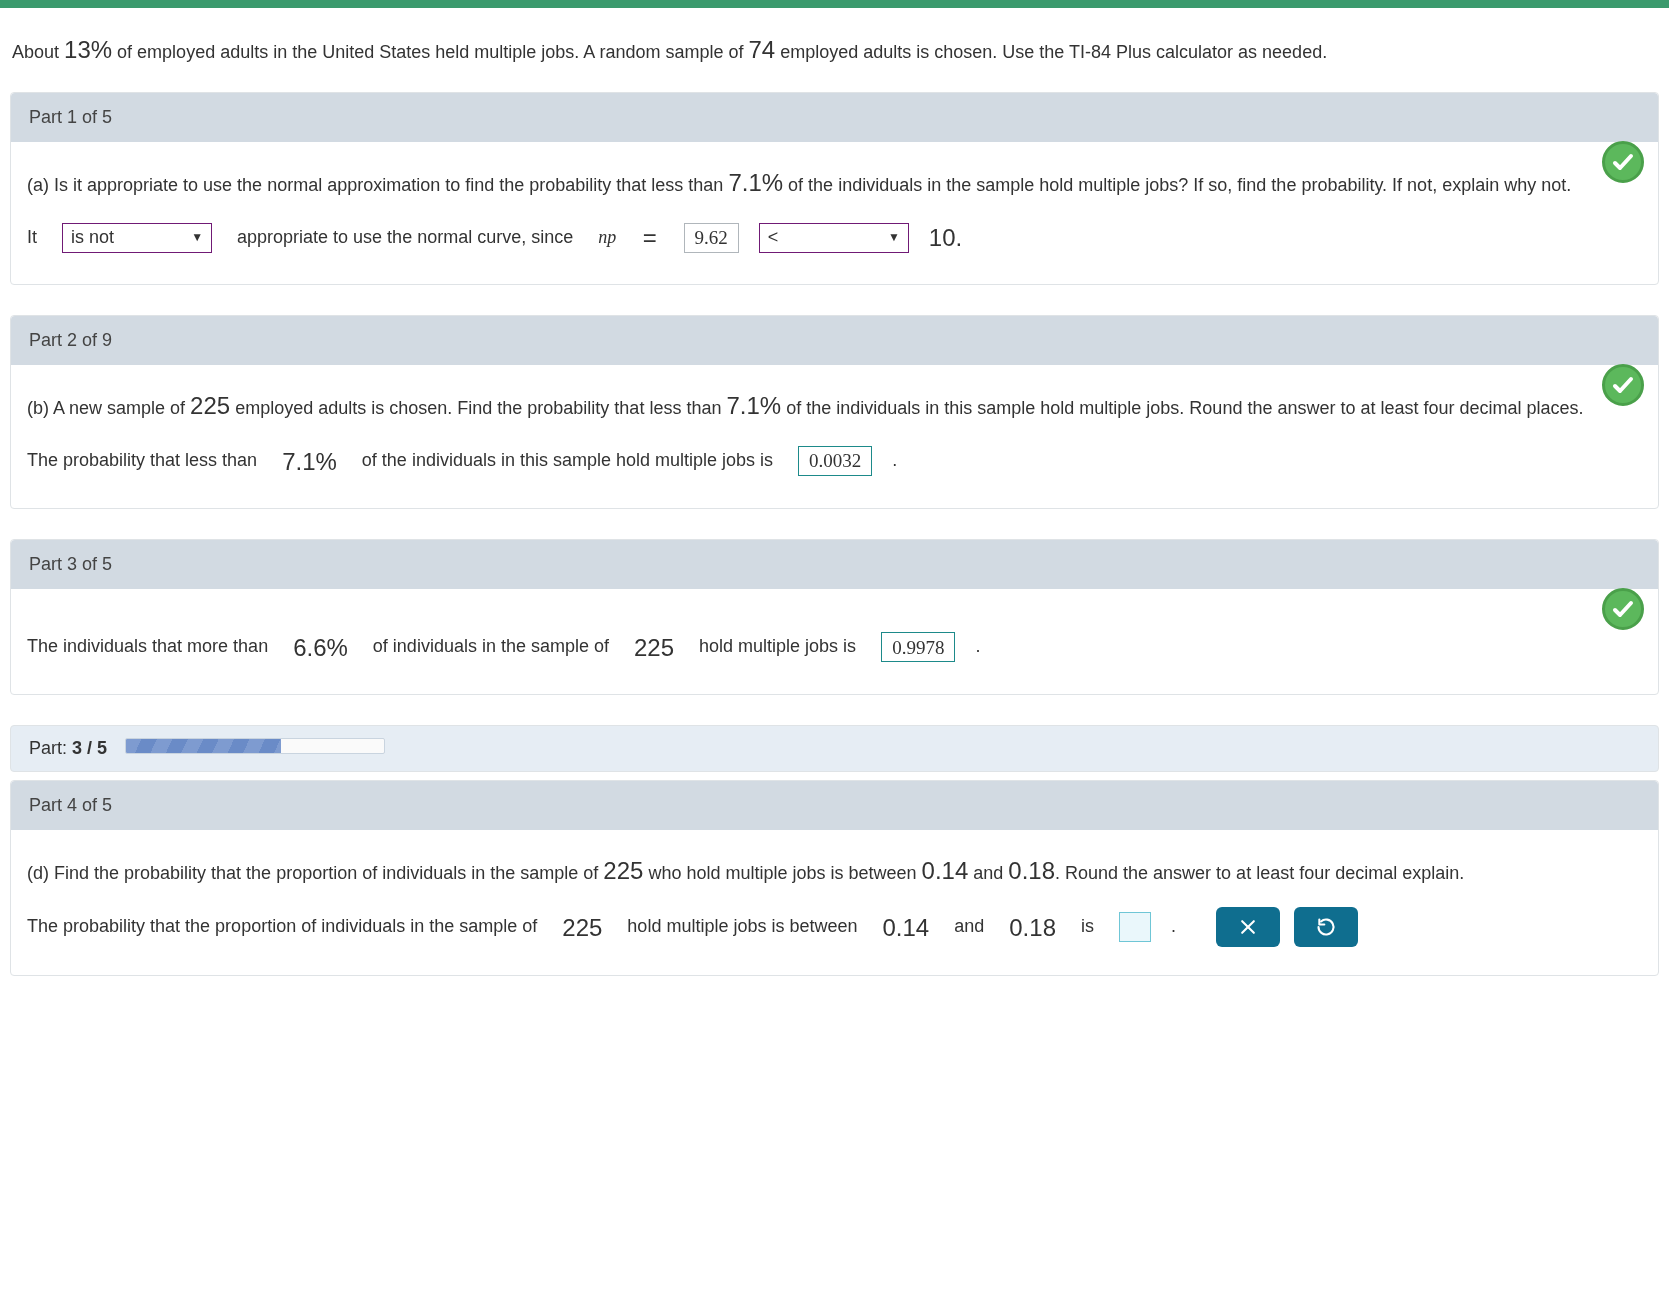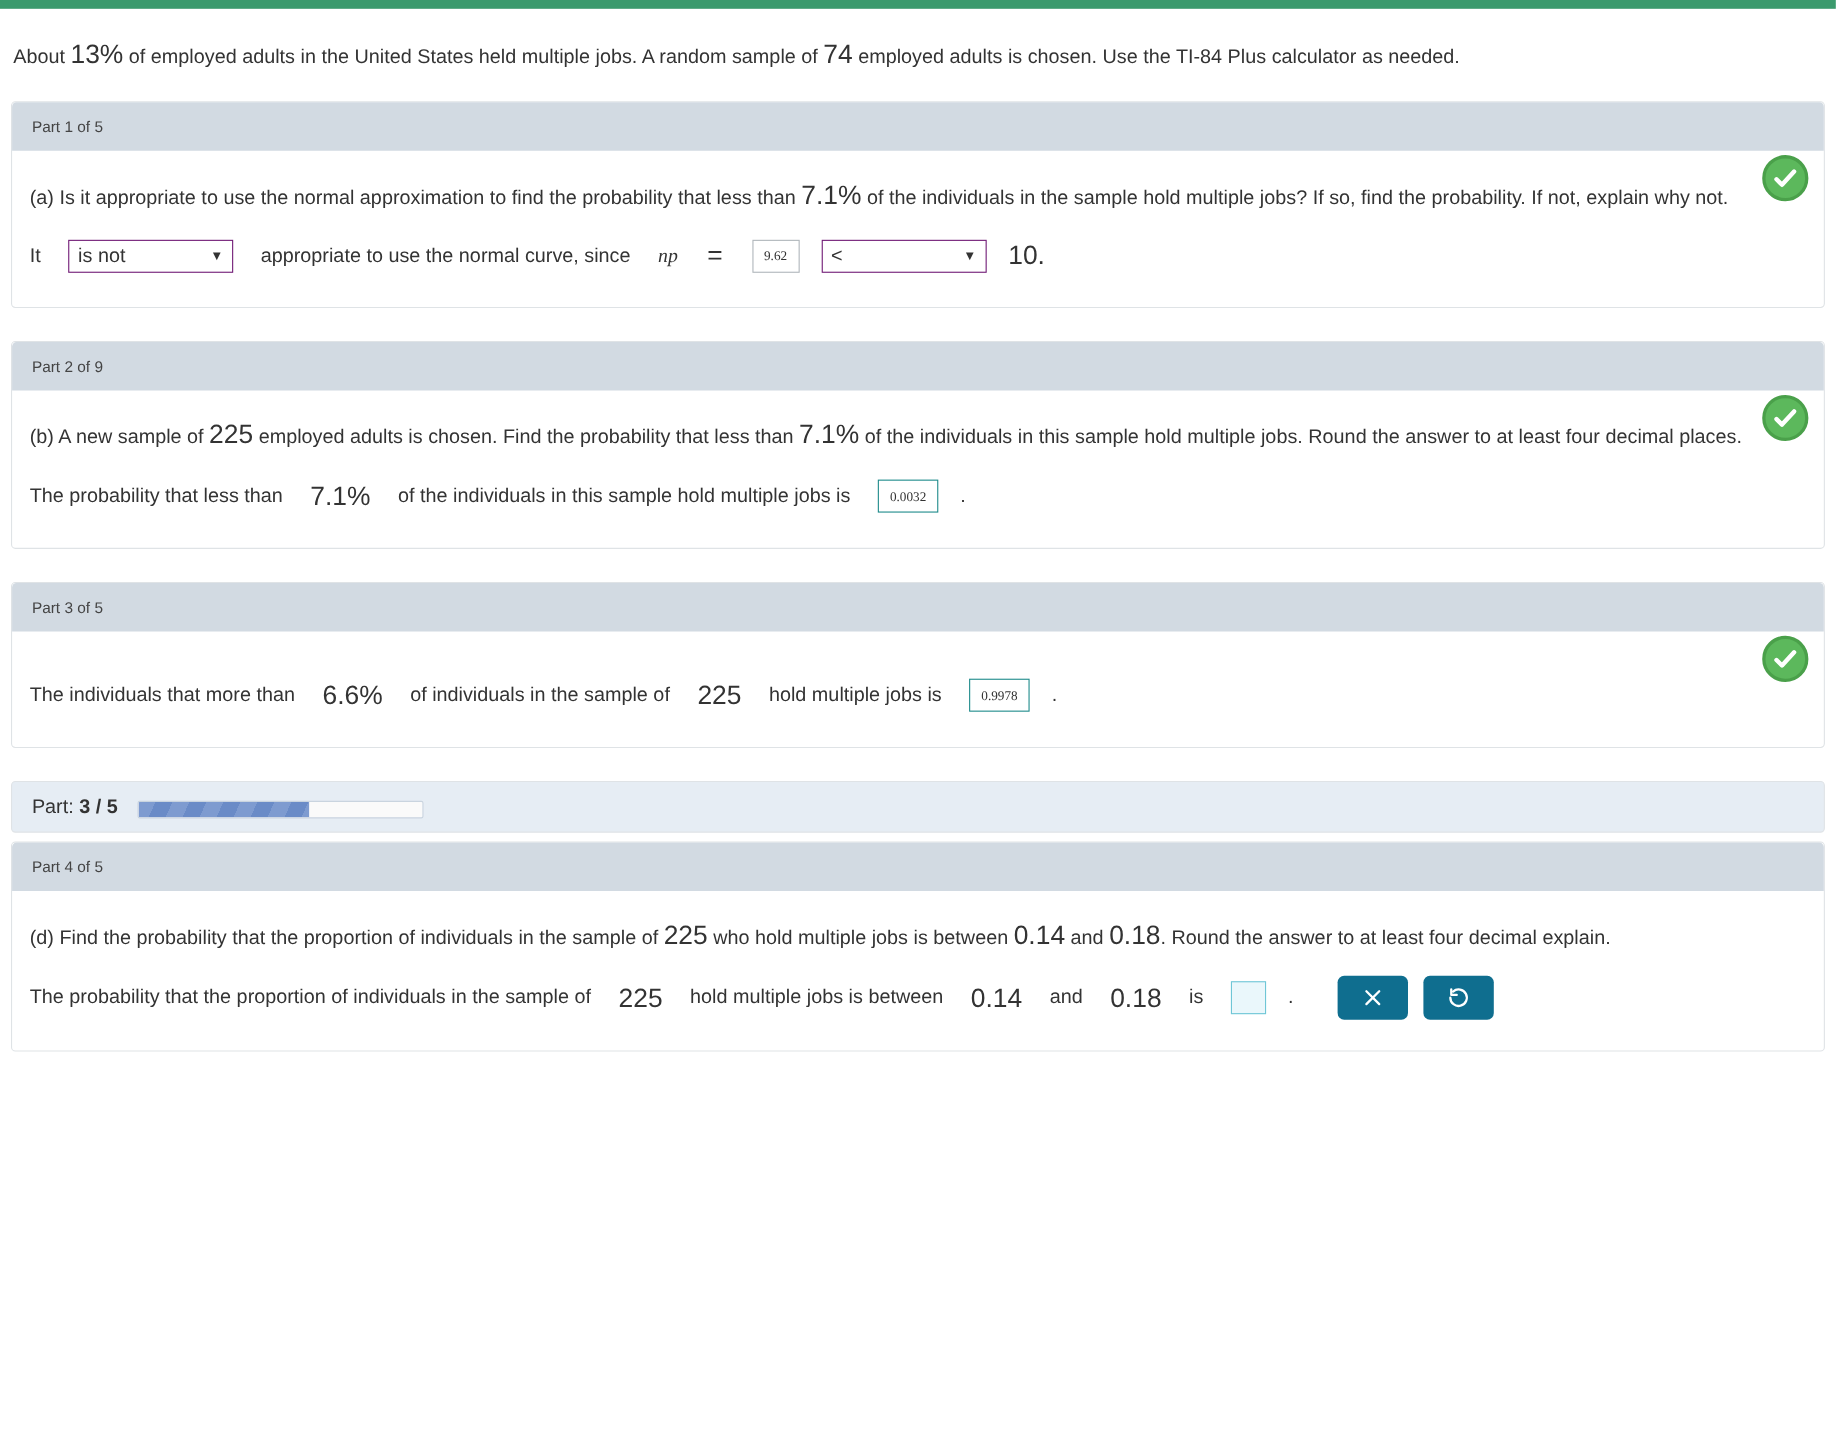--- a/index.html
+++ b/index.html
@@ -18,33 +18,33 @@
     border:1px solid #dfe3e6;
     border-radius:4px;
     margin:10px 10px 30px 10px;
     background:#fff;
     position:relative;
   }
   .panel-header {
     background:#d2dae2;
     color:#444;
     padding:14px 18px;
-    font-size:14px;
+    font-size:18px;
     border-radius:4px 4px 0 0;
   }
   .progress-header {
     background:#e6edf4;
     color:#333;
     padding:12px 18px;
     font-size:18px;
     border-radius:4px;
     border:1px solid #dfe3e6;
     margin:30px 10px 8px 10px;
     display:flex;
-    align-items:flex-end;
+    align-items:flex-start;
     gap:18px;
   }
   .progress-header b { font-weight:bold; }
   .progress-track {
     width:260px; height:16px; background:#fafafa;
     border:1px solid #c9d4df; border-radius:2px;
     position:relative; overflow:hidden;
   }
   .progress-fill {
     height:100%; width:60%;
@@ -62,21 +62,21 @@
   }
   .check-badge svg { width:24px; height:24px; display:block; }
   .answer-row { margin-top:18px; display:flex; flex-wrap:wrap; align-items:center; gap:20px; }
   .answer-row > span { white-space:pre; }
   .field {
     display:inline-flex; align-items:center;
     border:1px solid #1d8a8a;
     padding:2px 10px;
     min-width:40px; height:30px;
     font-family:'Times New Roman', serif;
-    font-size:12px;
+    font-size:19px;
     background:#fff;
   }
   .field.gray { border-color:#b0b6bb; }
   .field.blue { border-color:#6fc6d6; background:#eaf7fb; }
   .sel {
     display:inline-flex; align-items:center; justify-content:space-between;
     border:1px solid #701a75;
     padding:2px 8px;
     min-width:150px; height:30px;
     font-size:18px;

